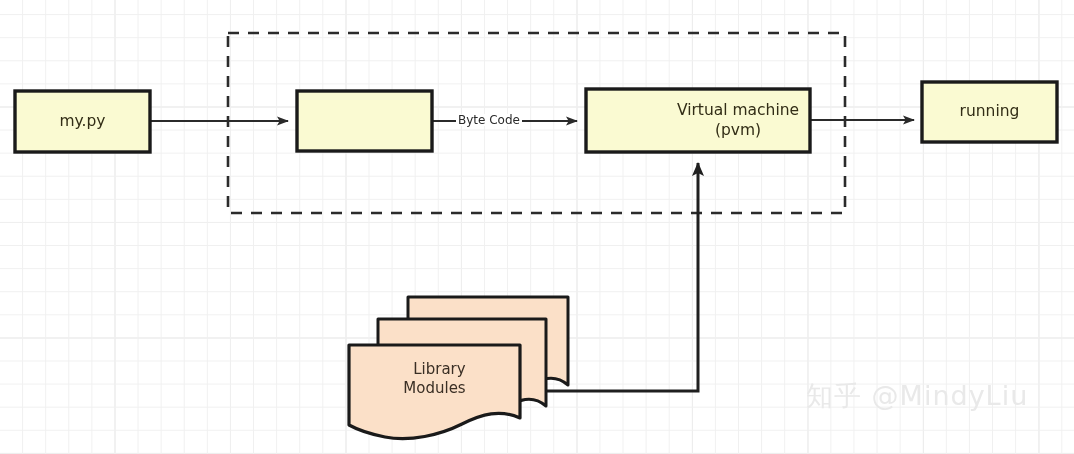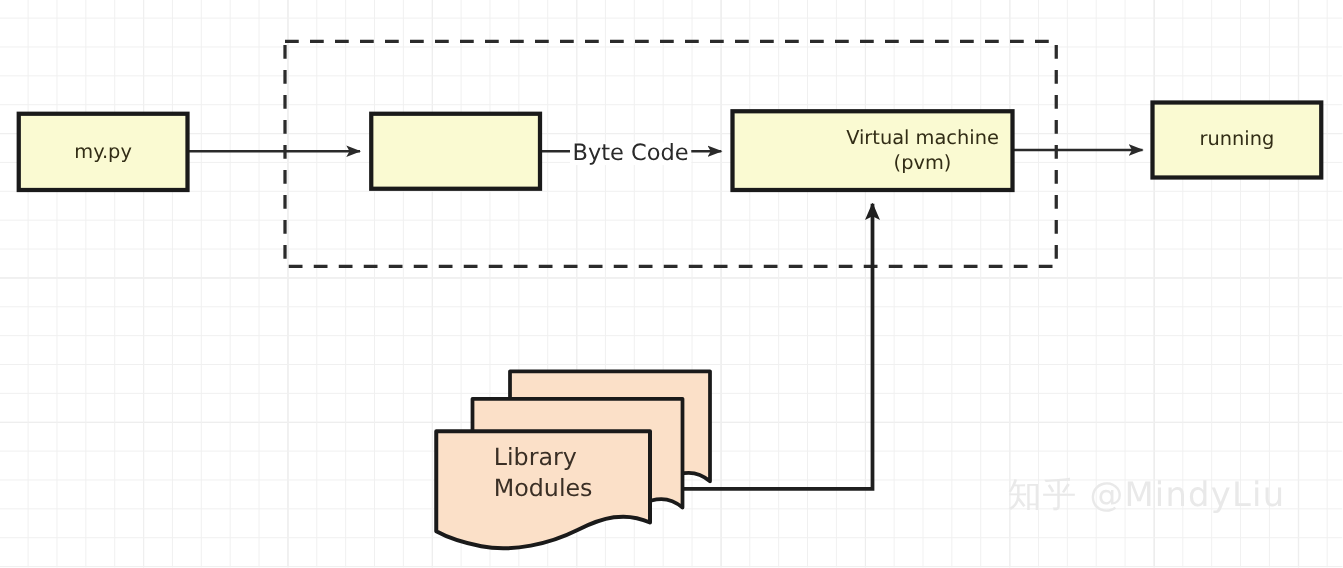--- a/index.html
+++ b/index.html
@@ -42,35 +42,35 @@
     text-align: center;
     color: #322d16;
     font-size: 15.5px;
     line-height: 1.25;
     pointer-events: none;
     white-space: pre-line;
   }
   .edge-label {
     position: absolute;
     color: #2a2a2a;
-    font-size: 18px;
+    font-size: 12px;
     line-height: 1;
     background: #ffffff;
     padding: 0 2px;
     white-space: nowrap;
   }
   .doc-label {
     position: absolute;
     display: flex;
     flex-direction: column;
     align-items: center;
     justify-content: center;
-    text-align: left;
+    text-align: right;
     color: #3a2f25;
-    font-size: 19px;
+    font-size: 15px;
     line-height: 1.3;
     white-space: pre-line;
   }
   #watermark {
     position: absolute;
     left: 806px;
     top: 378px;
     font-size: 27px;
     letter-spacing: 1px;
     color: #e9e9e9;

